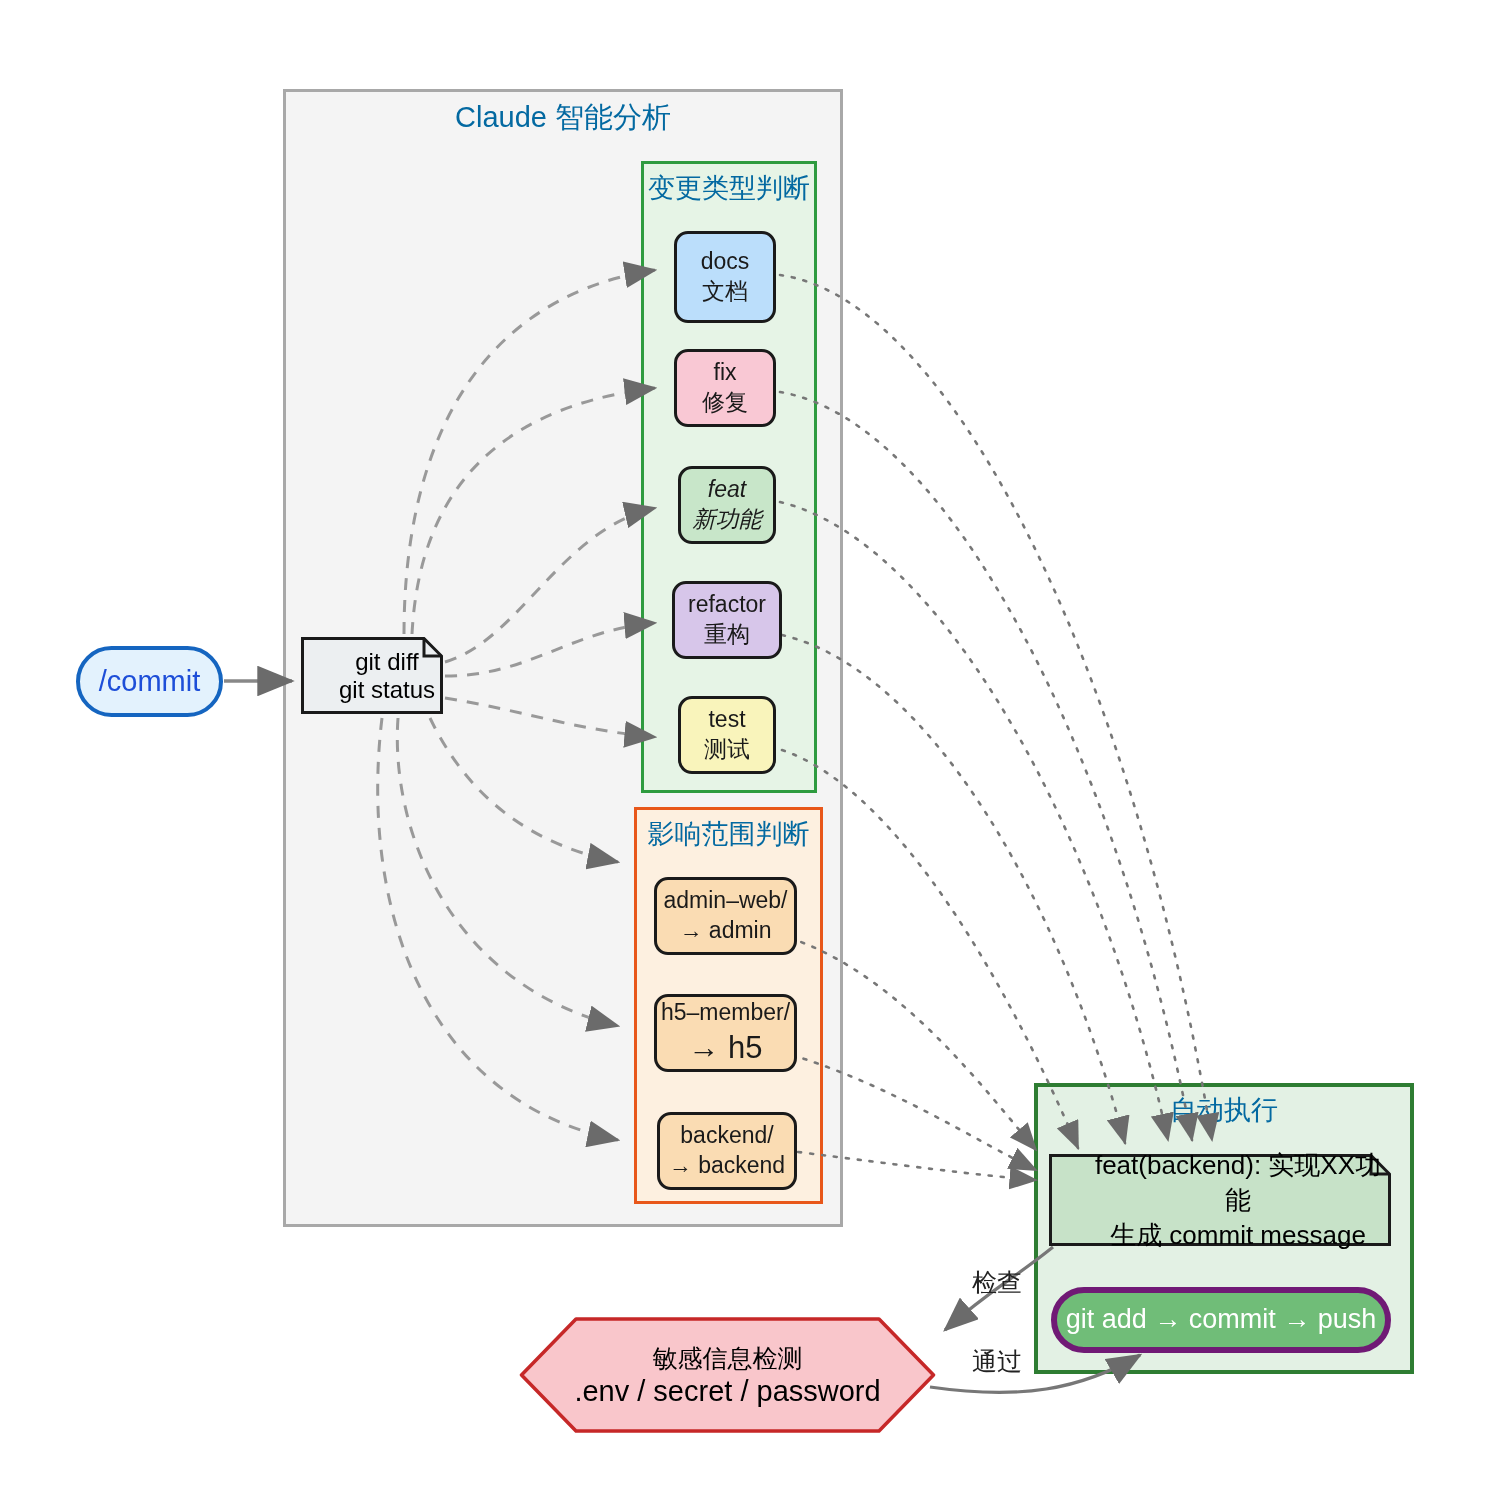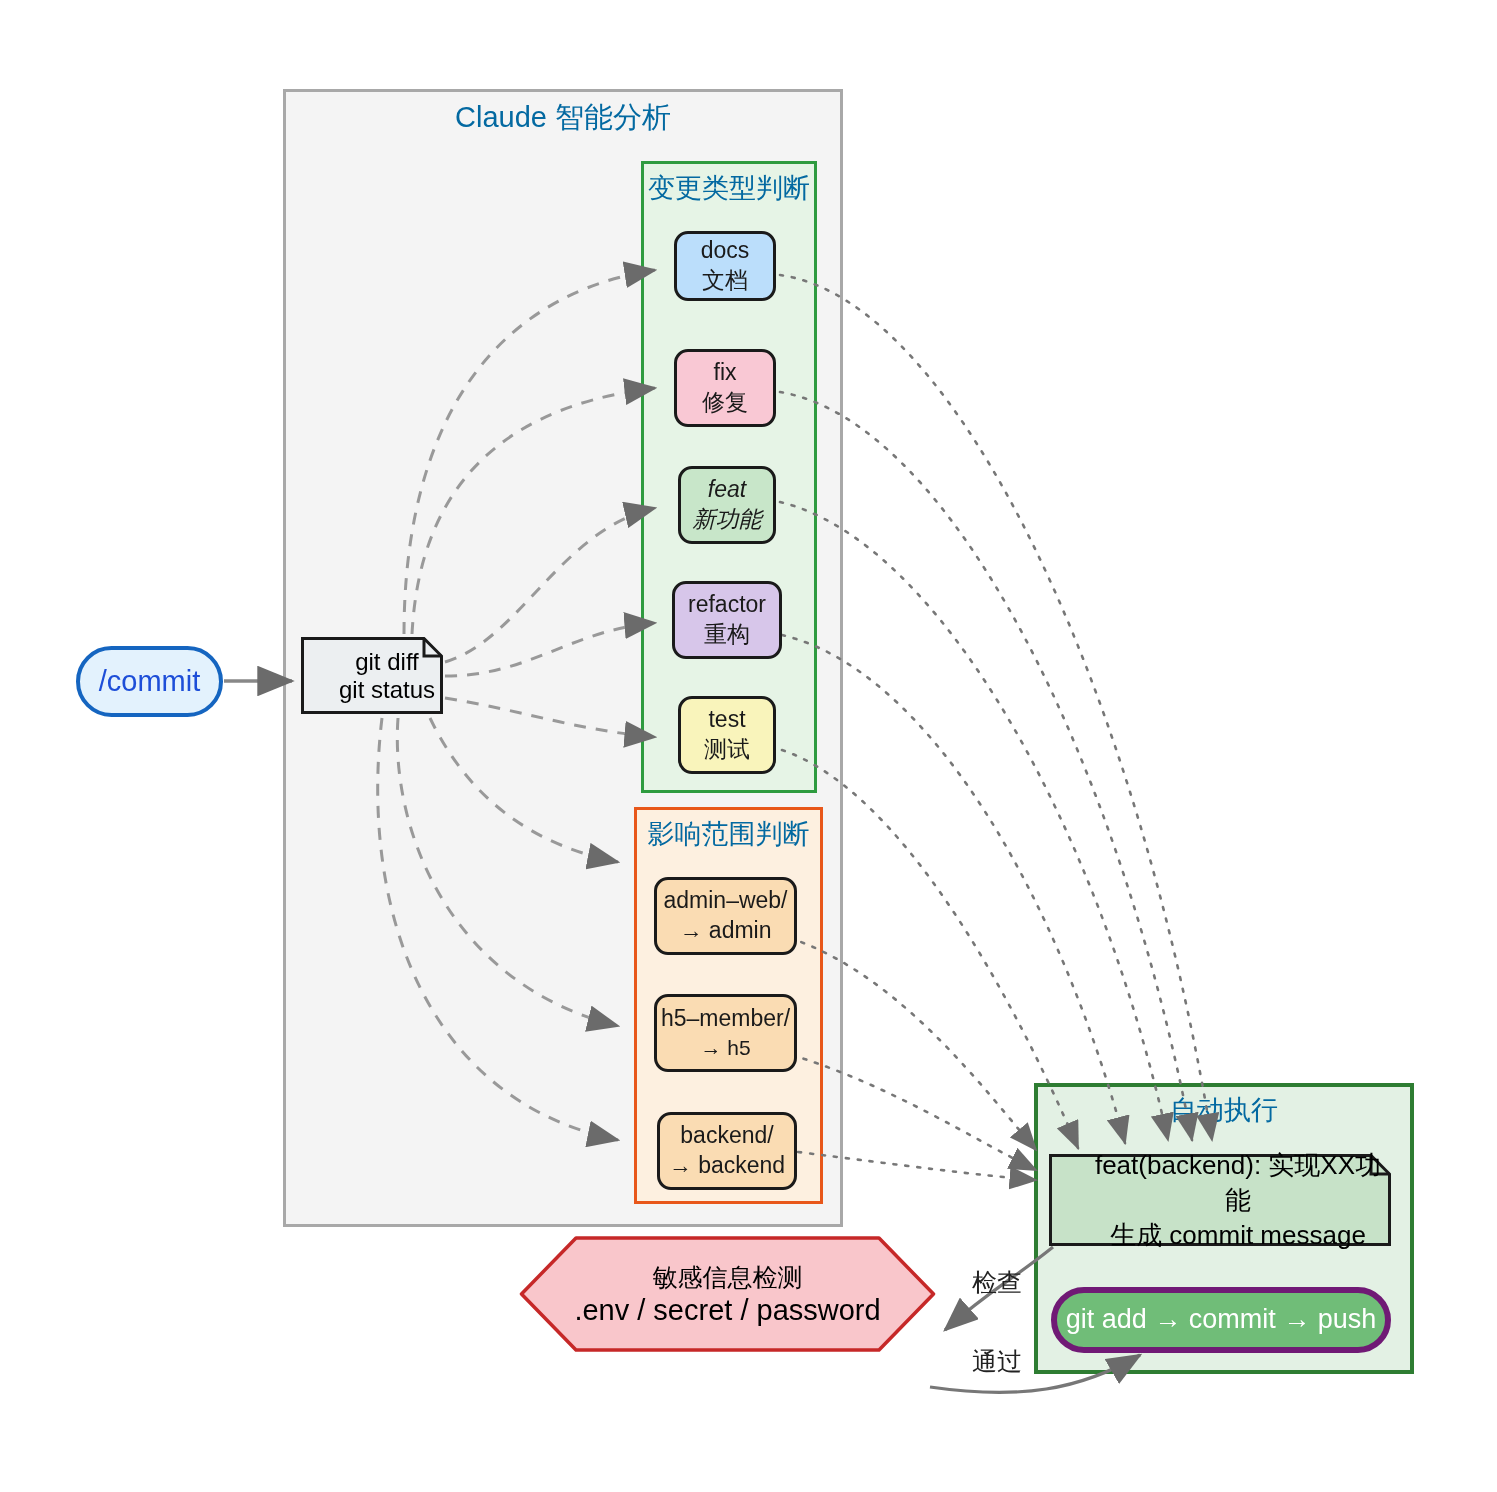--- a/index.html
+++ b/index.html
@@ -86,21 +86,21 @@
     <svg width="142" height="77" style="position:absolute;left:0;top:0;">
       <path d="M1.5,1.5 H123 L140.5,19 V75.5 H1.5 Z" fill="#eceff1" stroke="#1a1a1a" stroke-width="3"></path>
       <path d="M123,1.5 V19 H140.5" fill="none" stroke="#1a1a1a" stroke-width="3"></path>
     </svg>
     <div class="docbody" style="padding-right:6px;">
       <span class="ln" style="font-size:24px;">git diff</span>
       <span class="ln" style="font-size:24px;">git status</span>
     </div>
   </div>
 
-  <div class="node rrect" style="left:674px;top:231px;width:102px;height:70px;background:#bbdefb;border:3px solid #1a1a1a;">
+  <div class="node rrect" style="left:674px;top:231px;width:102px;height:92px;background:#bbdefb;border:3px solid #1a1a1a;">
     <span class="ln" style="font-size:23px;">docs</span>
     <span class="ln" style="font-size:23px;">文档</span>
   </div>
 
   <div class="node rrect" style="left:674px;top:349px;width:102px;height:78px;background:#f9c8d4;border:3px solid #1a1a1a;">
     <span class="ln" style="font-size:23px;">fix</span>
     <span class="ln" style="font-size:23px;">修复</span>
   </div>
 
   <div class="node rrect" style="left:678px;top:466px;width:98px;height:78px;background:#c8e6c9;border:3px solid #1a1a1a;font-style:italic;">
@@ -118,21 +118,21 @@
     <span class="ln" style="font-size:23px;">测试</span>
   </div>
 
   <div class="node rrect" style="left:654px;top:877px;width:143px;height:78px;background:#fadcb3;border:3px solid #1a1a1a;">
     <span class="ln" style="font-size:23px;">admin–web/</span>
     <span class="ln" style="font-size:23px;">→ admin</span>
   </div>
 
   <div class="node rrect" style="left:654px;top:994px;width:143px;height:78px;background:#fadcb3;border:3px solid #1a1a1a;">
     <span class="ln" style="font-size:23px;">h5–member/</span>
-    <span class="ln" style="font-size:21px;">→ h5</span>
+    <span class="ln" style="font-size:31px;">→ h5</span>
   </div>
 
   <div class="node rrect" style="left:657px;top:1112px;width:140px;height:78px;background:#fadcb3;border:3px solid #1a1a1a;">
     <span class="ln" style="font-size:23px;">backend/</span>
     <span class="ln" style="font-size:23px;">→ backend</span>
   </div>
 
   <div class="doc" style="left:1049px;top:1154px;width:342px;height:92px;">
     <svg width="342" height="92" style="position:absolute;left:0;top:0;">
       <path d="M1.5,1.5 H322 L340.5,20 V90.5 H1.5 Z" fill="#c7e2c8" stroke="#1a1a1a" stroke-width="3"></path>
@@ -141,21 +141,21 @@
     <div class="docbody">
       <span class="ln" style="font-size:26px;">feat(backend): 实现XX功能</span>
       <span class="ln" style="font-size:26px;">生成 commit message</span>
     </div>
   </div>
 
   <div class="node stadium" style="left:1051px;top:1287px;width:340px;height:66px;background:#70bd78;border:6px solid #701a75;">
     <span class="ln" style="font-size:27px;color:#ffffff;">git add → commit → push</span>
   </div>
 
-  <div class="hexwrap" style="left:519px;top:1235px;width:417px;height:118px;">
+  <div class="hexwrap" style="left:519px;top:1316px;width:417px;height:118px;">
     <svg width="417" height="118" style="position:absolute;left:0;top:0;">
       <path d="M2.5,59 L57,3 H360 L414.5,59 L360,115 H57 Z" fill="#f9c6cb" stroke="#c62828" stroke-width="3.5" stroke-linejoin="round"></path>
     </svg>
     <div style="position:absolute;inset:0;display:flex;flex-direction:column;align-items:center;justify-content:center;text-align:center;">
       <span class="ln" style="font-size:25px;">敏感信息检测</span>
       <span class="ln" style="font-size:29px;">.env / secret / password</span>
     </div>
   </div>
 
   <div class="edge-label" style="left:962px;top:1266px;width:70px;">检查</div>

